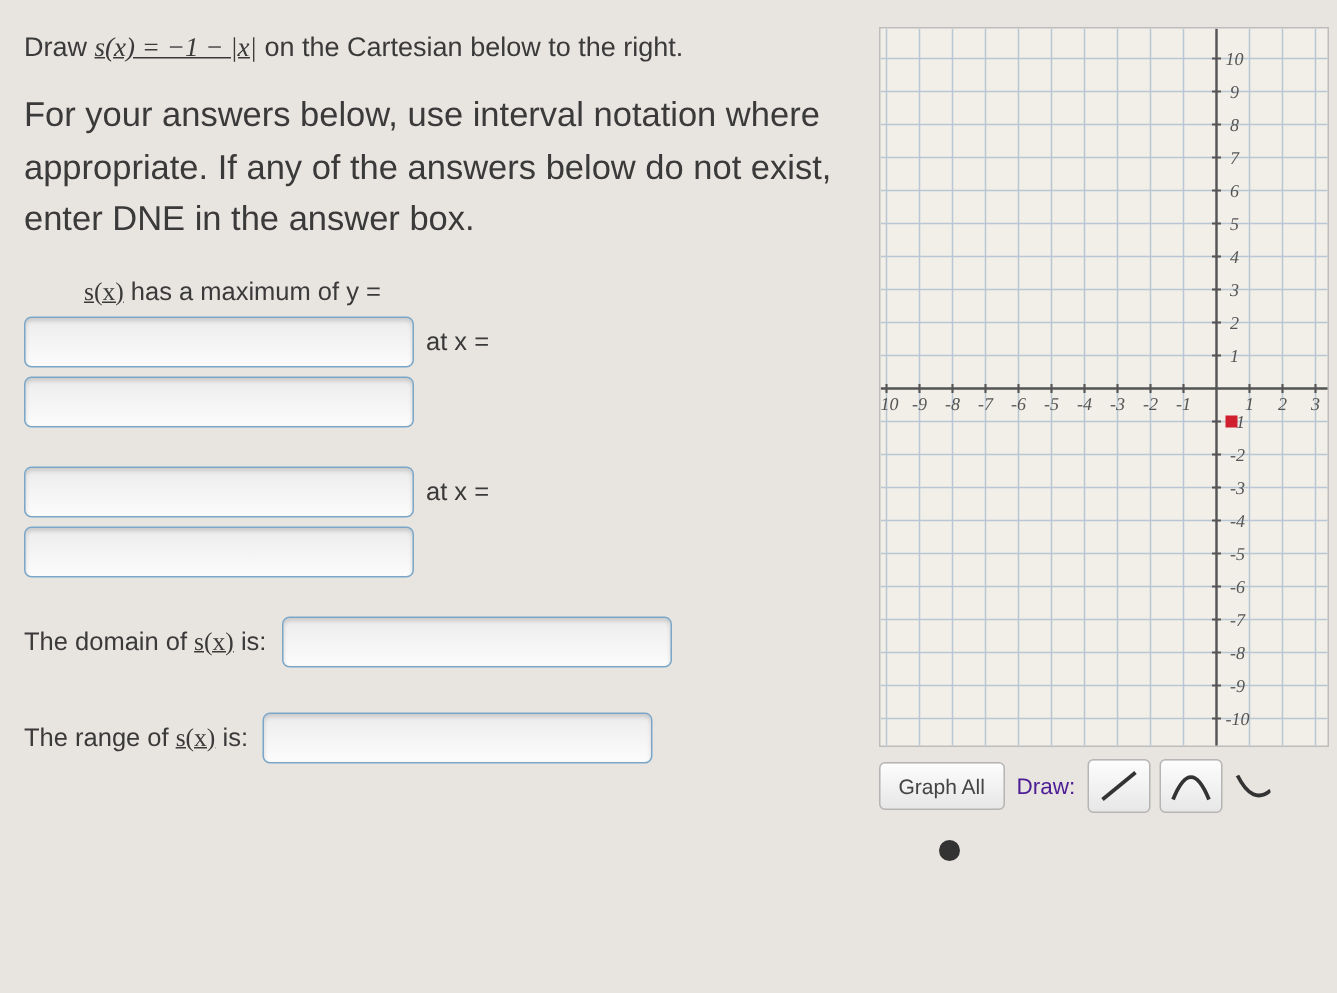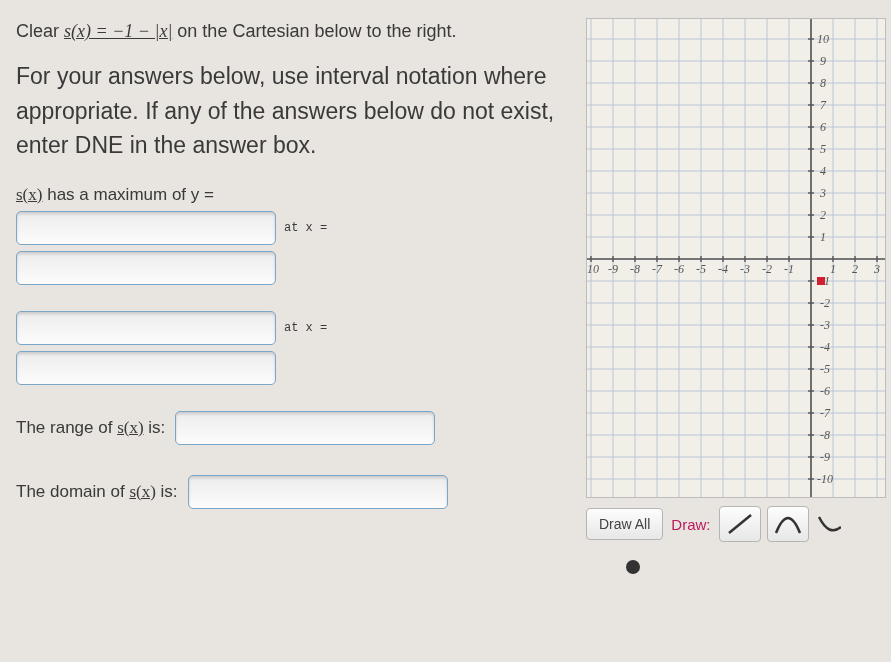--- a/index.html
+++ b/index.html
@@ -13,66 +13,66 @@
       overflow: hidden;
     }
     .container { display: flex; gap: 10px; }
     .left { flex: 0 0 560px; }
     .right { flex: 1; }
     .prompt-line { font-size: 18px; line-height: 1.5; margin-bottom: 14px; }
     .math { font-family: 'Times New Roman', serif; text-decoration: underline; }
     .math .fn { font-style: italic; }
     .instruction { font-size: 23px; line-height: 1.5; margin-bottom: 22px; }
     .question-block { margin-bottom: 26px; }
-    .q-label { font-size: 17px; margin-bottom: 6px; }
+    .q-label { font-size: 17px; margin-bottom: 6px; margin-left: 40px; }
     .input-row { display: flex; align-items: center; gap: 8px; margin-bottom: 6px; }
     input[type="text"] {
       height: 34px;
       border: 1px solid #7aa7c9;
       border-radius: 5px;
       padding: 4px 8px;
       font-size: 15px;
       background: linear-gradient(#ececec, #fcfcfc);
       box-shadow: inset 0 2px 3px rgba(0,0,0,0.15);
     }
     .w-med { width: 260px; }
     .w-sm { width: 260px; }
-    .at-x { font-size: 12px; font-family: Liberation Mono, monospace; }
+    .at-x { font-size: 17px; }
     .inline-q { display: flex; align-items: center; gap: 10px; font-size: 17px; margin-bottom: 30px; }
     .inline-q input { width: 260px; }
     .graph-wrap { position: relative; width: 300px; height: 480px; background: #f2efe9; border:1px solid #bdbdbd; overflow:hidden; }
     .toolbar { display:flex; align-items:center; gap:6px; margin-top:8px; width:300px; }
     .btn {
       background: linear-gradient(#fdfdfd,#e7e7e7);
       border:1px solid #b5b5b5;
       border-radius:4px;
       padding:7px 12px;
       font-size:14px;
       cursor:pointer;
       color:#444;
     }
-    .draw-label { font-size:15px; color:#be185d; margin-left:2px; margin-right:2px; }
+    .draw-label { font-size:15px; color:#4c1d95; margin-left:2px; margin-right:2px; }
     .draw-btn {
       width:42px; height:36px;
       background: linear-gradient(#fdfdfd,#e7e7e7);
       border:1px solid #b5b5b5;
       border-radius:4px;
       display:flex; align-items:center; justify-content:center;
       cursor:pointer;
     }
     .dot-below { width:14px; height:14px; background:#333; border-radius:50%; margin: 18px 0 0 40px; }
     svg text { font-family: 'Times New Roman', serif; font-style: italic; fill:#555; font-size:12px; }
   </style>
 </head>
 <body>
 
 <div class="container">
   <div class="left">
     <p class="prompt-line">
-      <span>Clear </span>
+      <span>Draw </span>
       <span class="math"><span class="fn">s(x) = −1 − |x|</span></span>
       <span> on the Cartesian below to the right.</span>
     </p>
 
     <p class="instruction">For your answers below, use interval notation where appropriate. If any of the answers below do not exist, enter DNE in the answer box.</p>
 
     <div class="question-block">
       <p class="q-label">
         <span class="math fn">s(x)</span><span> has a maximum of y =</span>
       </p>
@@ -90,30 +90,30 @@
         <input type="text" class="w-med" style="">
         <span class="at-x">at x =</span>
       </div>
       <div class="input-row">
         <input type="text" class="w-sm" style="">
       </div>
     </div>
 
     <div class="inline-q">
       <span>
-        <span>The range of </span>
+        <span>The domain of </span>
         <span class="math fn">s(x)</span>
         <span> is:</span>
       </span>
       <input type="text" style="">
     </div>
 
     <div class="inline-q">
       <span>
-        <span>The domain of </span>
+        <span>The range of </span>
         <span class="math fn">s(x)</span>
         <span> is:</span>
       </span>
       <input type="text" style="">
     </div>
   </div>
 
   <div class="right">
     <div class="graph-wrap">
       <svg id="grid-svg" width="300" height="480">
@@ -217,21 +217,21 @@
           <line x1="221" y1="416" x2="227" y2="416" stroke="#555" stroke-width="1.4"></line>
           <text x="238" y="420" text-anchor="middle">-8</text>
           <line x1="221" y1="438" x2="227" y2="438" stroke="#555" stroke-width="1.4"></line>
           <text x="238" y="442" text-anchor="middle">-9</text>
           <line x1="221" y1="460" x2="227" y2="460" stroke="#555" stroke-width="1.4"></line>
           <text x="238" y="464" text-anchor="middle">-10</text>
           <rect x="230" y="258" width="8" height="8" fill="#d02030"></rect>
         </svg>
     </div>
     <div class="toolbar">
-      <button class="btn">Draw All</button>
+      <button class="btn">Graph All</button>
       <span class="draw-label">Draw:</span>
       <div class="draw-btn">
         <svg width="30" height="26">
             <line x1="4" y1="22" x2="26" y2="4" stroke="#333" stroke-width="2.5"></line>
           </svg>
       </div>
       <div class="draw-btn">
         <svg width="30" height="26">
             <path d="M3 22 Q15 -8 27 22" stroke="#333" stroke-width="2.5" fill="none"></path>
           </svg>

